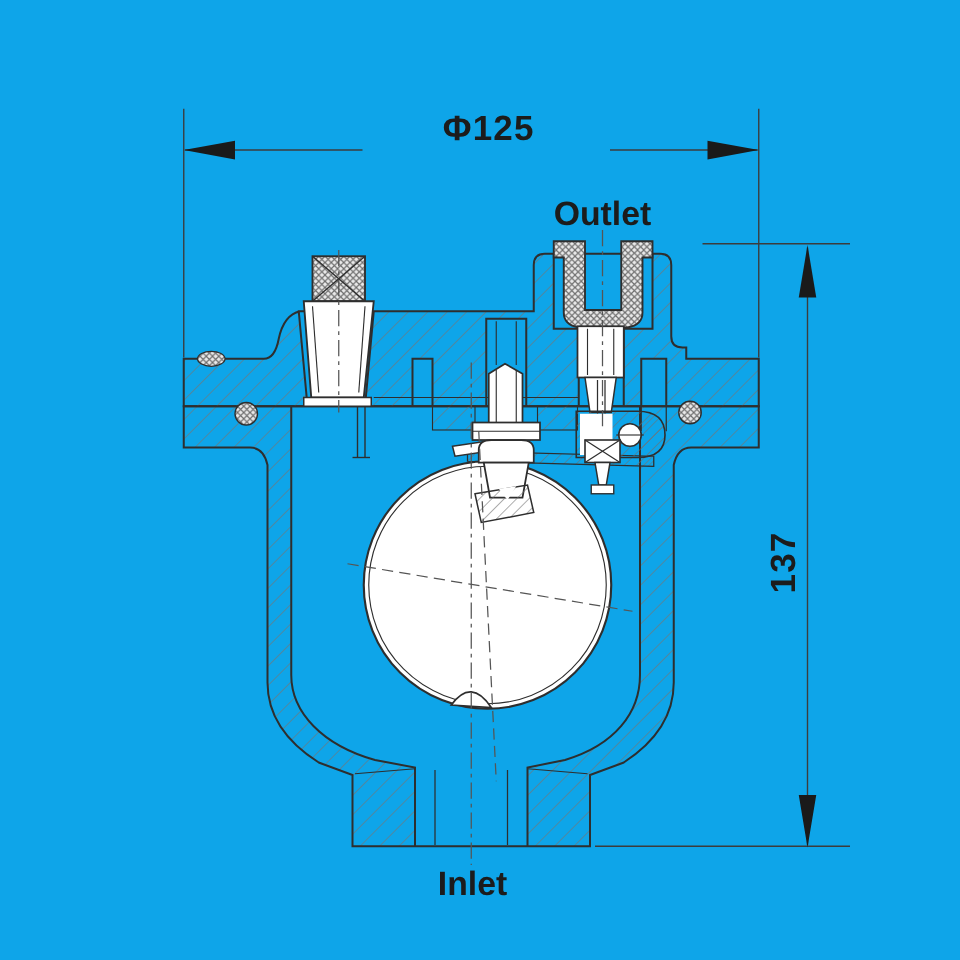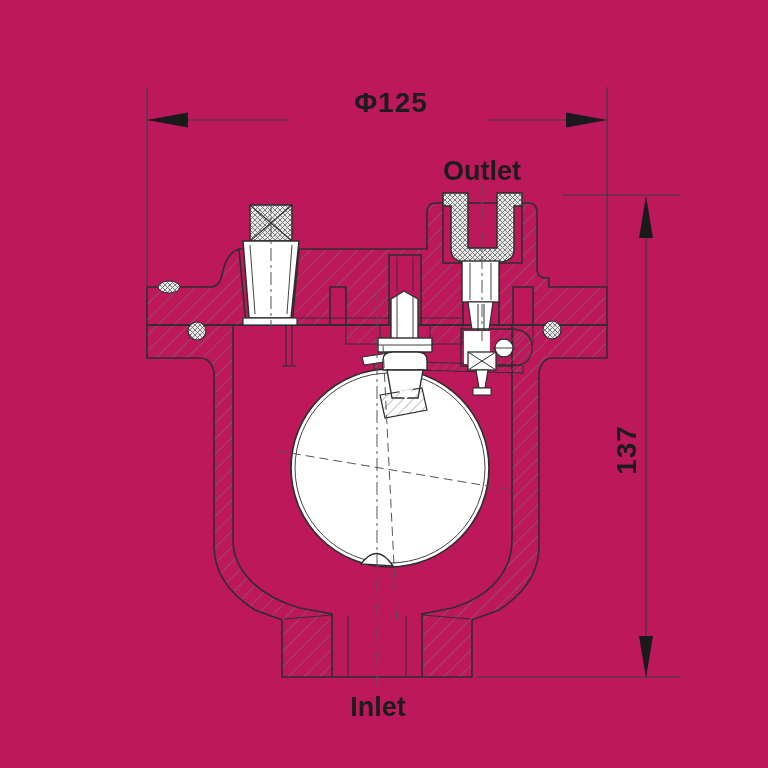--- a/index.html
+++ b/index.html
@@ -1,17 +1,17 @@
 <!DOCTYPE html>
 <html><head>
 <meta charset="utf-8">
 <style>
   html,body{margin:0;padding:0;background:#ffffff;}
   .canvas{
-    position:relative;width:768px;height:768px;background:#be185d;overflow:hidden;
+    position:relative;width:768px;height:768px;background:#0ea5e9;overflow:hidden;
     font-family:"Liberation Sans", sans-serif;
   }
   svg{display:block;}
   text{
     font-family:"Liberation Sans", sans-serif;
     font-weight:bold;
     fill:#1c1c1c;
   }
   .dim-text{font-size:28px;letter-spacing:1px;}
   .port-text{font-size:27px;}

